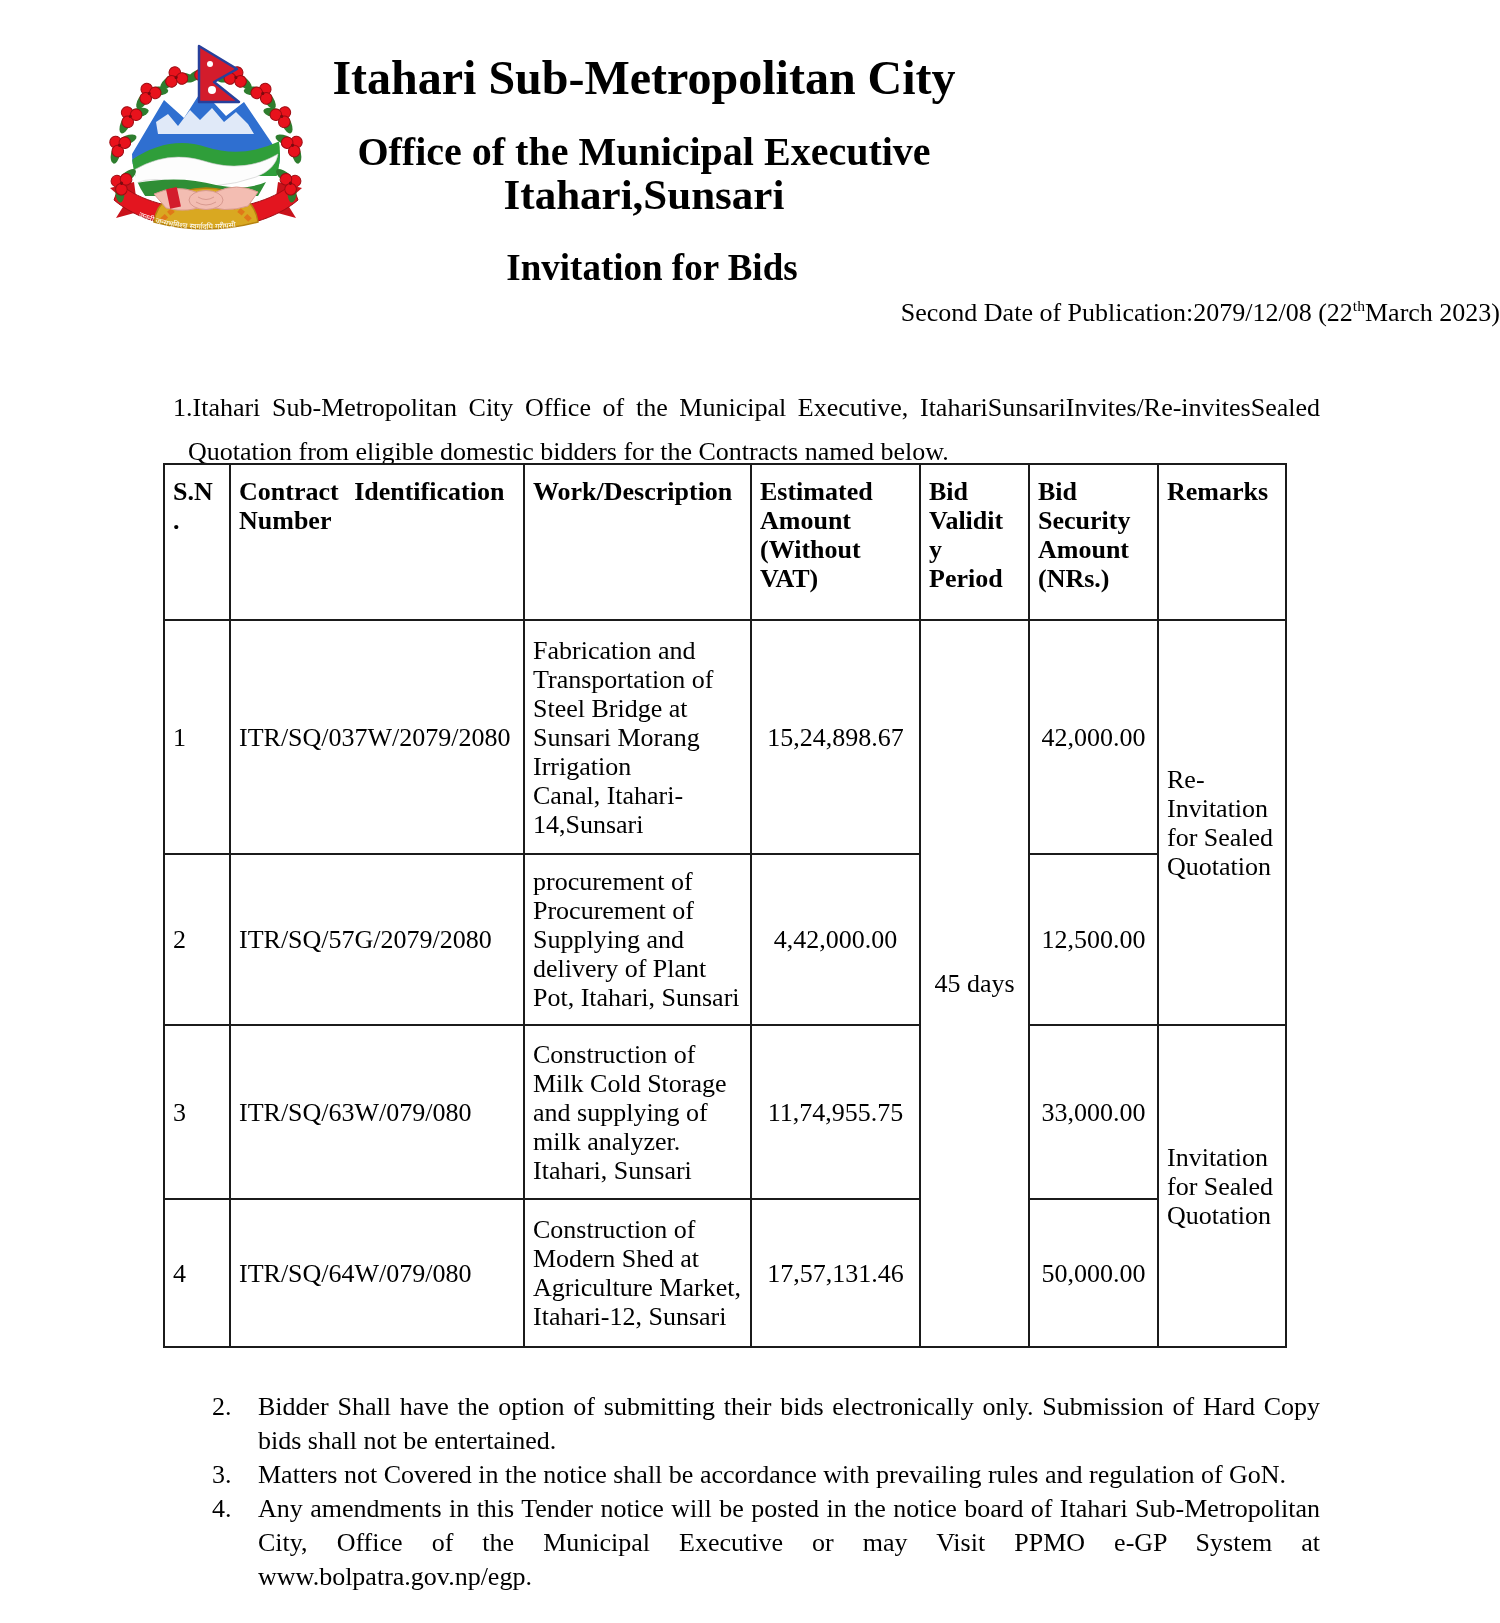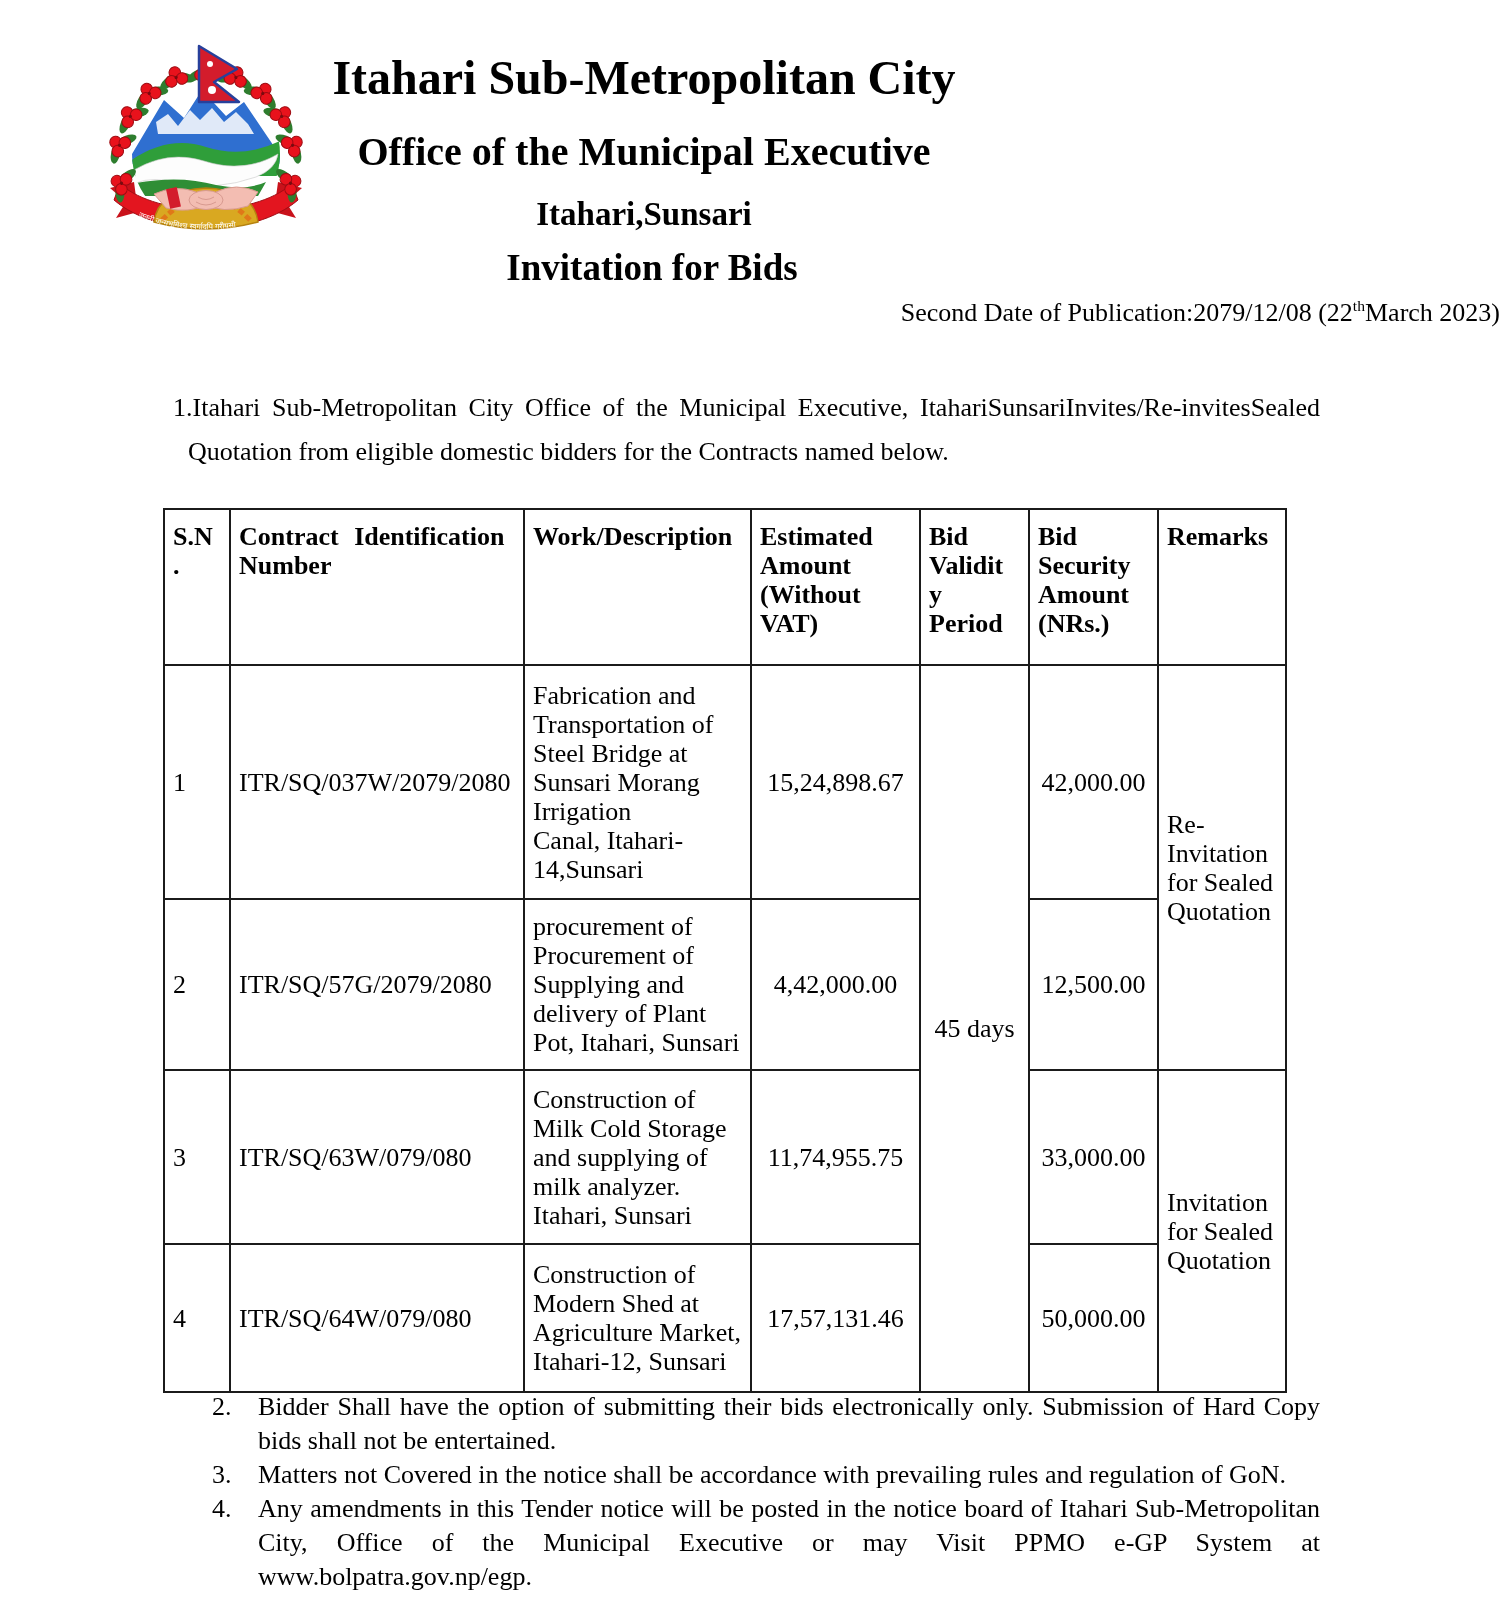--- a/index.html
+++ b/index.html
@@ -5,35 +5,35 @@
   html,body{margin:0;padding:0;background:#ffffff;}
   .page{
     position:relative;width:1500px;height:1623px;background:#ffffff;
     font-family:"Liberation Serif","DejaVu Serif",serif;color:#000;overflow:hidden;
   }
   
   .emblem{position:absolute;left:96px;top:42px;width:220px;height:200px;}
   .center-line{position:absolute;left:0;width:1288px;text-align:center;font-weight:bold;}
   .org-name{top:50px;font-size:48px;line-height:1.15;}
   .org-office{top:128px;font-size:40px;}
-  .org-location{top:170px;font-size:33px;margin-top:26px;}
+  .org-location{top:170px;font-size:43px;}
   .notice-title{top:246px;font-size:37px;padding-left:8px;}
   .pub{position:absolute;left:0;top:298px;width:1500px;text-align:right;font-size:26px;font-weight:normal;}
   .pub sup{font-size:60%;vertical-align:super;line-height:0;}
   
   .intro{
     position:absolute;left:173px;top:360px;width:1147px;
     font-size:26px;line-height:44px;text-align:justify;
   }
   .intro .hang{display:block;padding-left:15px;text-indent:-15px;}
   
   table.bids{
     position:absolute;left:163px;top:463px;width:1122px;
     border-collapse:collapse;table-layout:fixed;
-    font-size:26px;line-height:29px;margin-top:45px;
+    font-size:26px;line-height:29px;
   }
   table.bids th,table.bids td{border:2px solid #1b1b1b;padding:4px 8px;overflow:hidden;}
   table.bids th{
     font-weight:bold;text-align:left;vertical-align:top;
     padding-top:12px;white-space:pre-line;
   }
   th.h-contract{word-spacing:9px;}
   td.c-sn{vertical-align:middle;text-align:left;padding-left:12px;padding-bottom:44px;}
   td.c-contract{vertical-align:middle;text-align:left;padding-left:13px;padding-bottom:44px;}
   td.c-work{vertical-align:middle;text-align:left;white-space:pre-line;}

